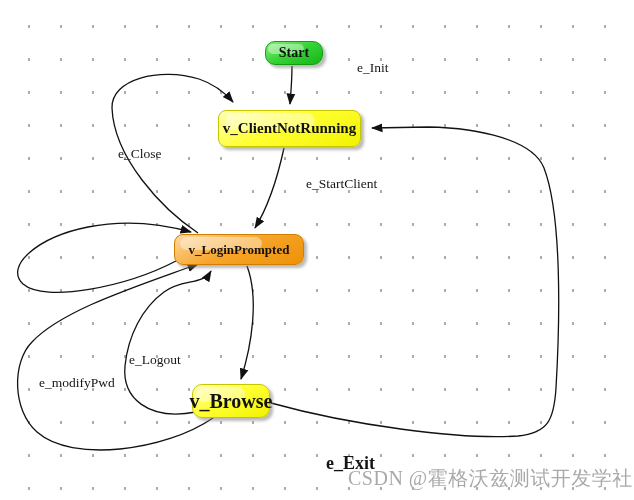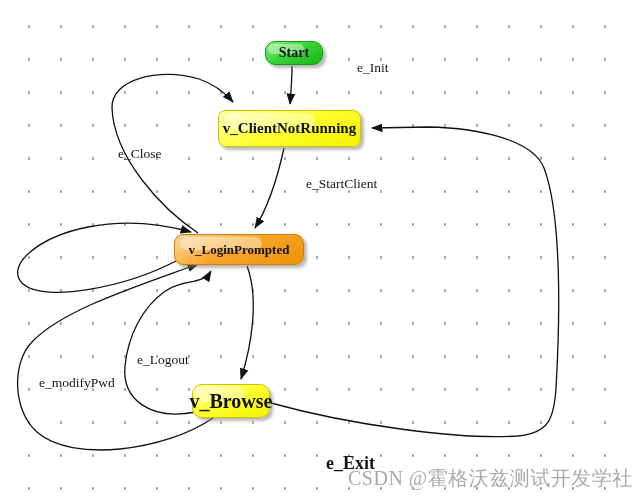--- a/index.html
+++ b/index.html
@@ -103,19 +103,19 @@
   <div class="node orange">
     <span>v_LoginPrompted</span>
   </div>
   <div class="node yellow2">
     <span>v_Browse</span>
   </div>
 
   <span class="edge-label" style="left:357px;top:60px">e_Init</span>
   <span class="edge-label" style="left:306px;top:176px">e_StartClient</span>
   <span class="edge-label" style="left:118px;top:146px">e_Close</span>
-  <span class="edge-label" style="left:137px;top:352px">e_Logout</span>
+  <span class="edge-label" style="left:129px;top:352px">e_Logout</span>
   <span class="edge-label" style="left:39px;top:375px">e_modifyPwd</span>
   <span class="edge-label bold" style="left:326px;top:453px">e_Exit</span>
 
   <span class="watermark">CSDN @霍格沃兹测试开发学社</span>
 
 </div>
 
 </body></html>

